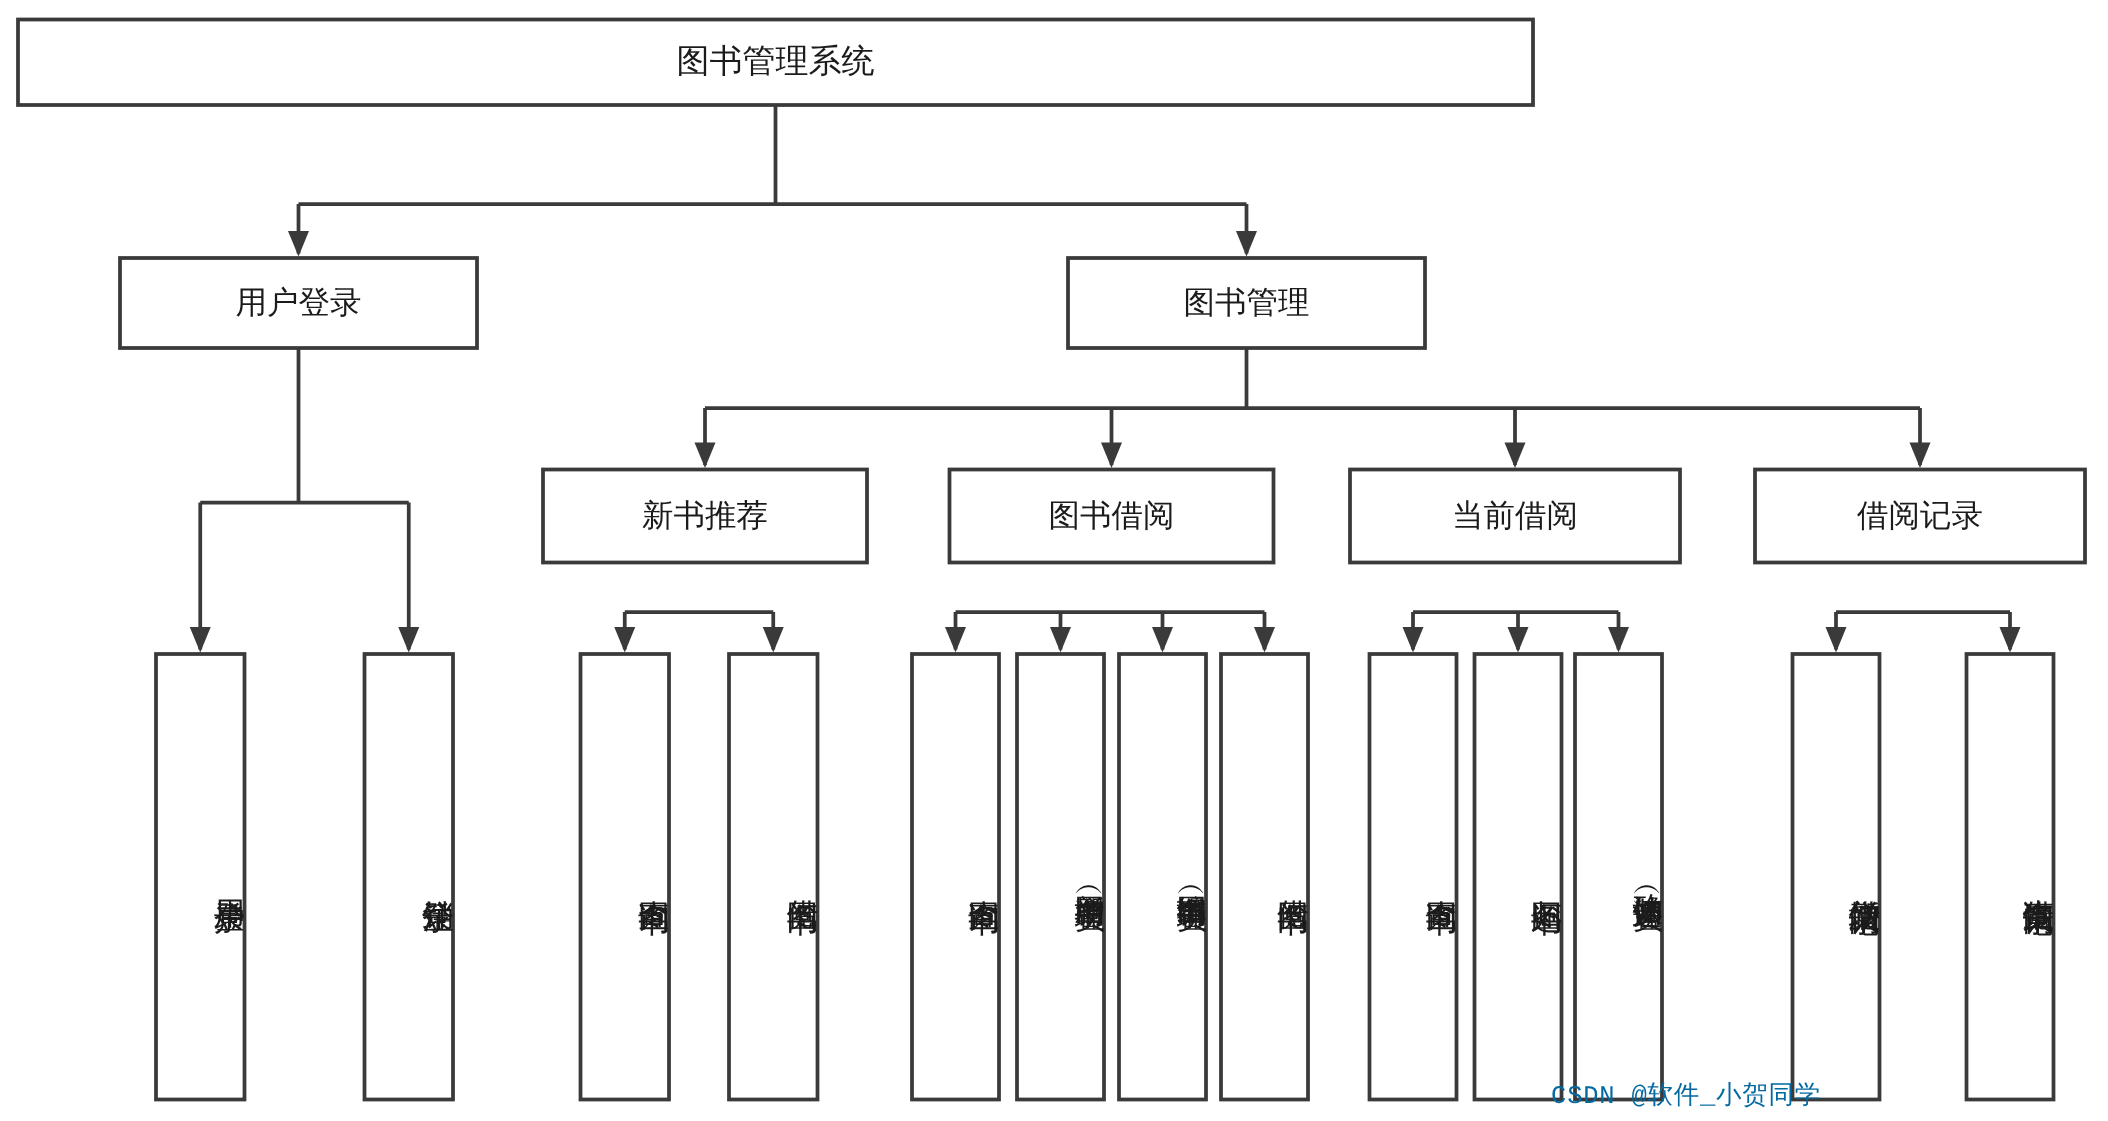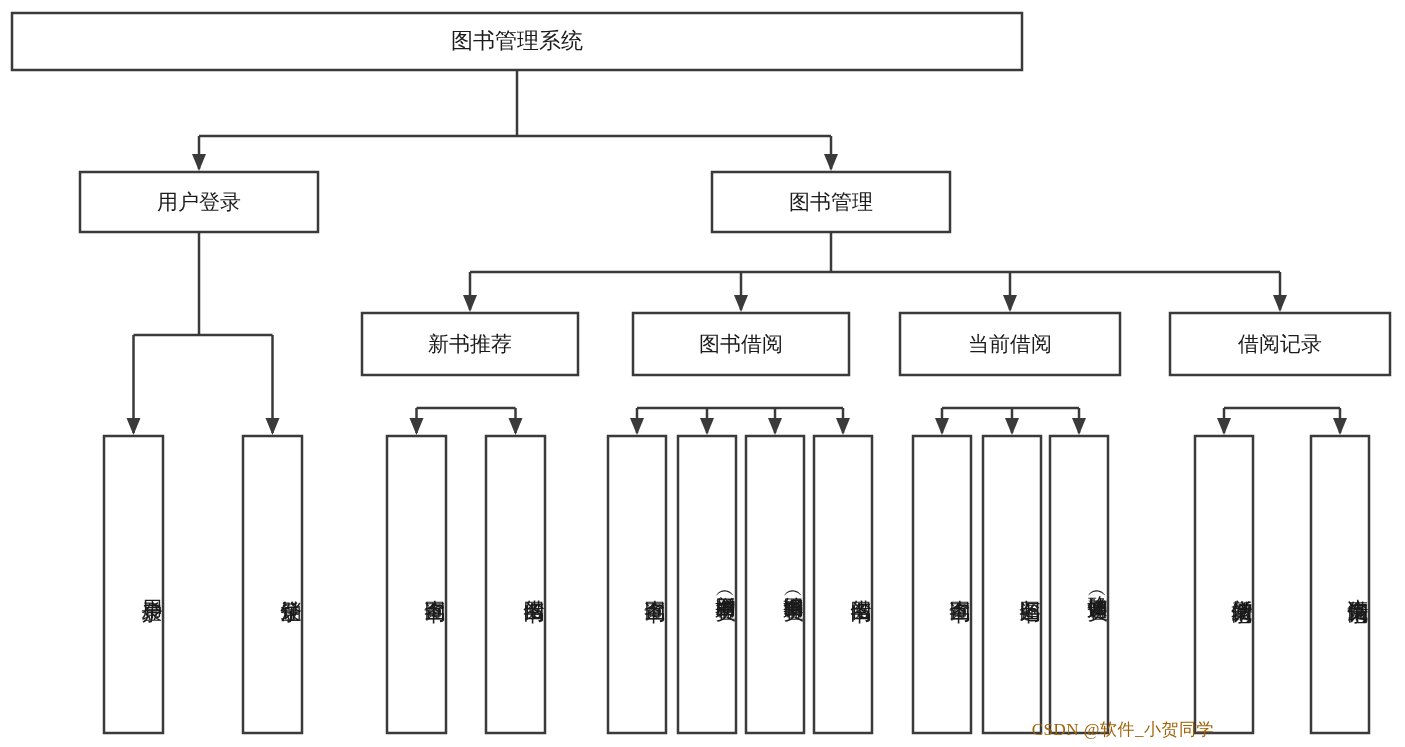--- a/index.html
+++ b/index.html
@@ -63,23 +63,23 @@
     line-height: 1.04;
     color: #1b1b1b;
     letter-spacing: 1px;
     white-space: nowrap;
     pointer-events: none;
   }
   #watermark {
     position: absolute;
     right: 8px;
     bottom: 6px;
-    font-family: Liberation Serif, serif;
+    font-family: Liberation Mono, monospace;
     font-size: 17px;
-    color: #a16207;
+    color: #0369a1;
     white-space: nowrap;
     letter-spacing: 0.5px;
     text-align: center;
   }
 </style>
 </head>
 <body>
 
 <div id="diagram-root">
 

